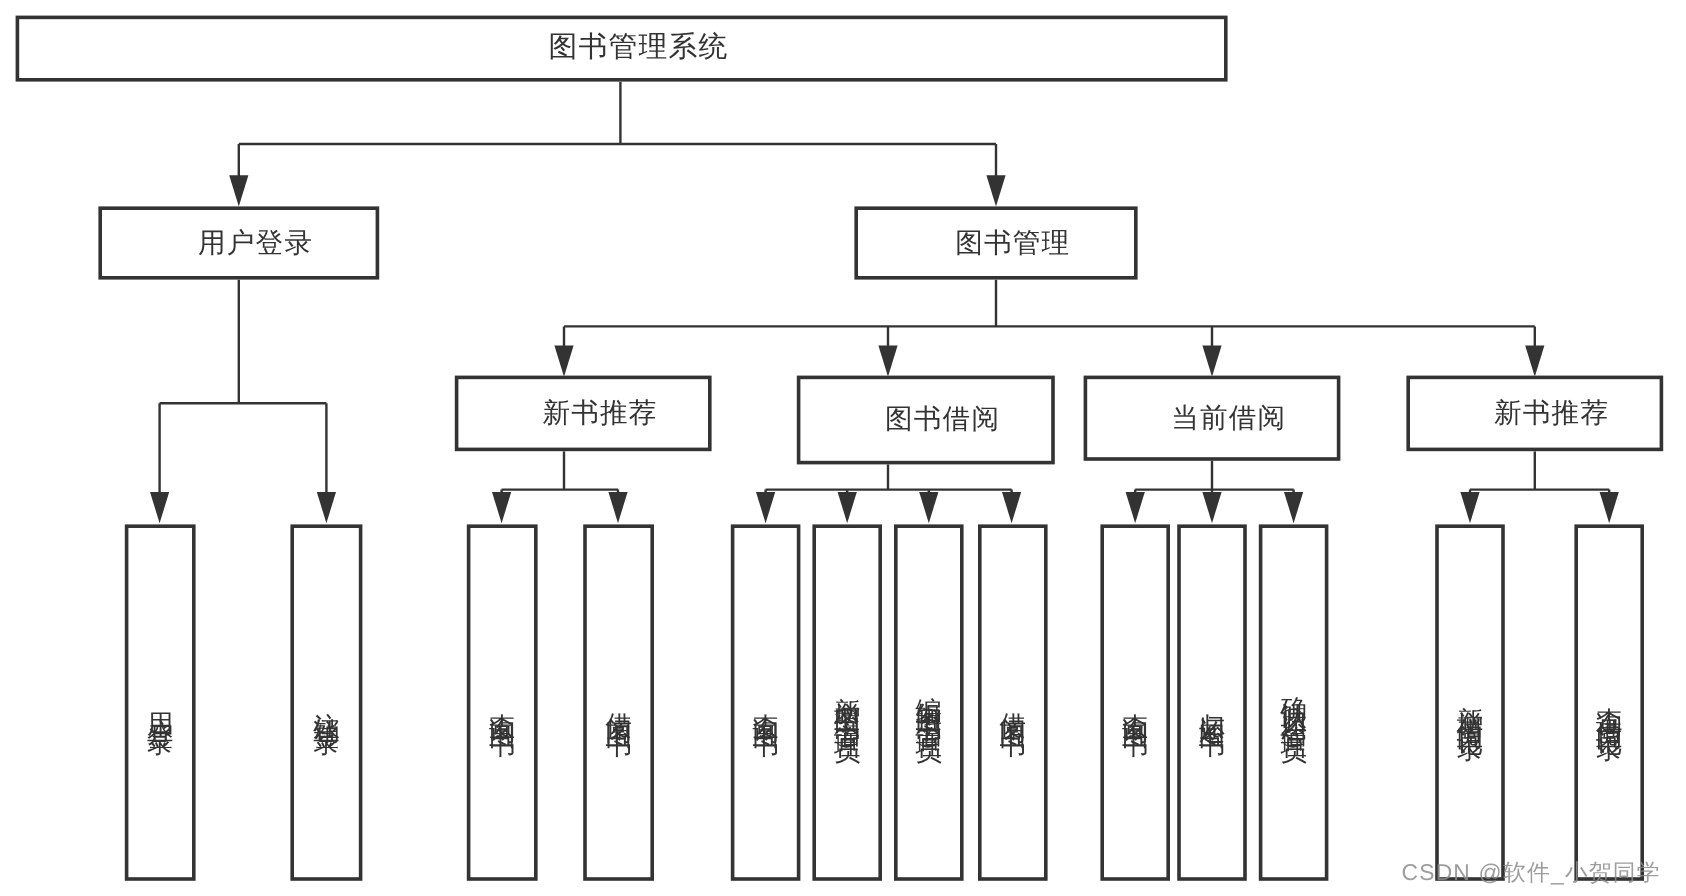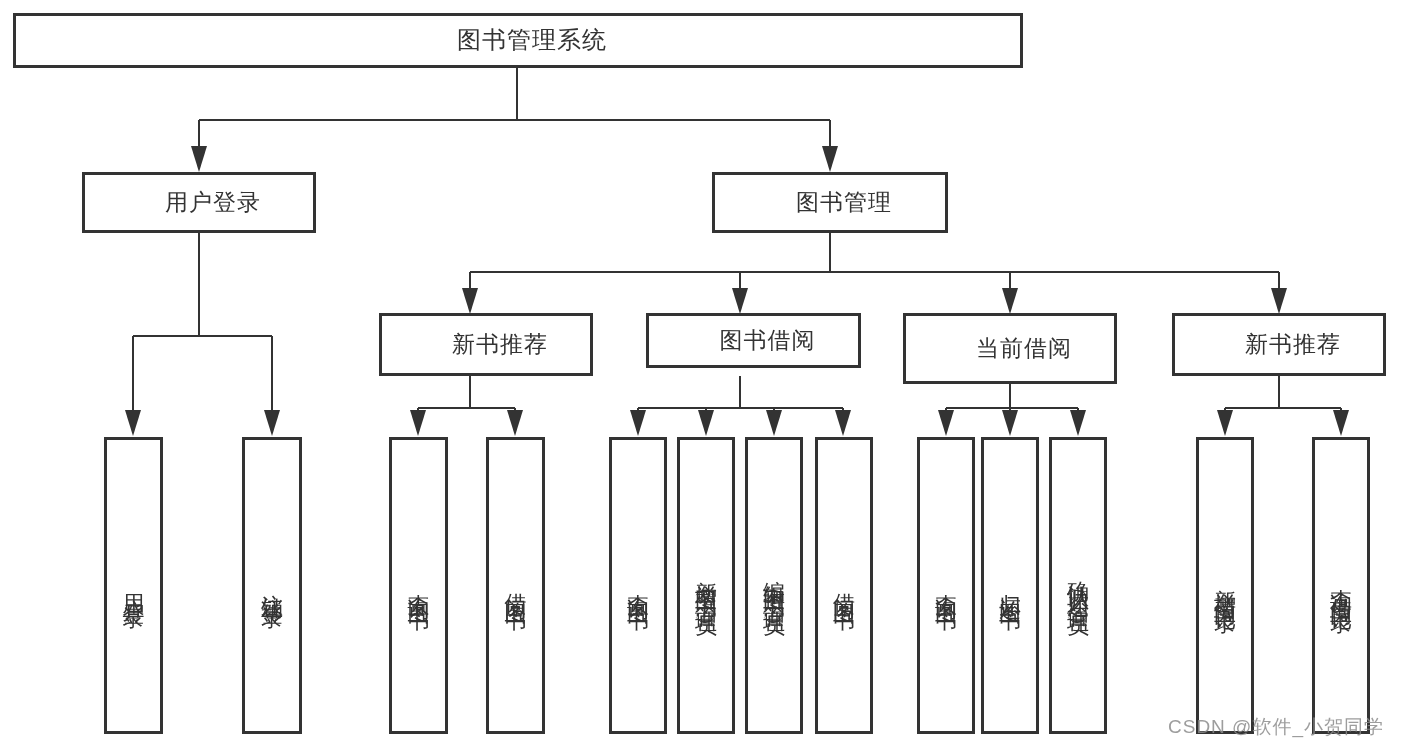--- a/index.html
+++ b/index.html
@@ -101,21 +101,21 @@
       <polygon points="1341,436 1333,410 1349,410"></polygon>
     </g>
   </svg>
 
   <div class="box" style="left:13px; top:13px; width:1010px; height:55px; font-size:24px;">图书管理系统</div>
 
   <div class="box" style="left:82px; top:172px; width:234px; height:61px;">用户登录</div>
   <div class="box" style="left:712px; top:172px; width:236px; height:61px;">图书管理</div>
 
   <div class="box" style="left:363px; top:313px; width:214px; height:63px;margin-left:16px;">新书推荐</div>
-  <div class="box" style="left:646px; top:313px; width:215px; height:55px;">图书借阅</div>
+  <div class="box" style="left:664px; top:313px; width:215px; height:74px;">图书借阅</div>
   <div class="box" style="left:903px; top:313px; width:214px; height:71px;">当前借阅</div>
   <div class="box" style="left:1172px; top:313px; width:214px; height:63px;">新书推荐</div>
 
   <div class="box leaf" style="left:104px; top:437px; width:59px; height:297px;">用户登录</div>
   <div class="box leaf" style="left:242px; top:437px; width:60px; height:297px;">注销登录</div>
 
   <div class="box leaf" style="left:389px; top:437px; width:59px; height:297px;">查询图书</div>
   <div class="box leaf" style="left:486px; top:437px; width:59px; height:297px;">借阅图书</div>
 
   <div class="box leaf" style="left:609px; top:437px; width:58px; height:297px;">查询图书</div>

